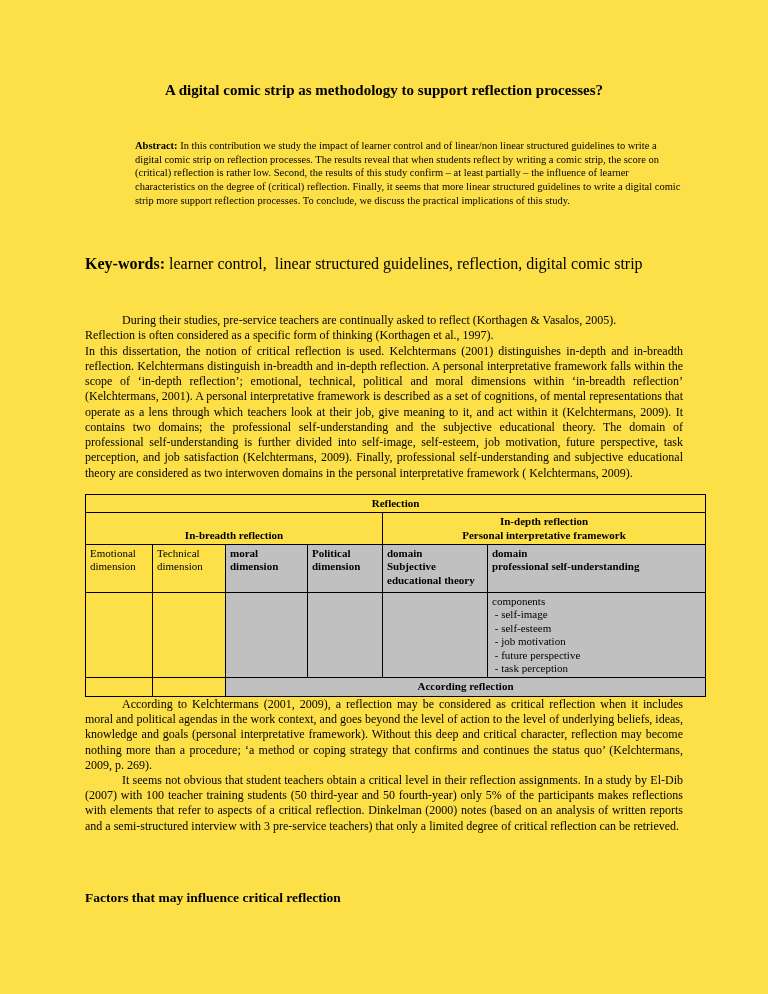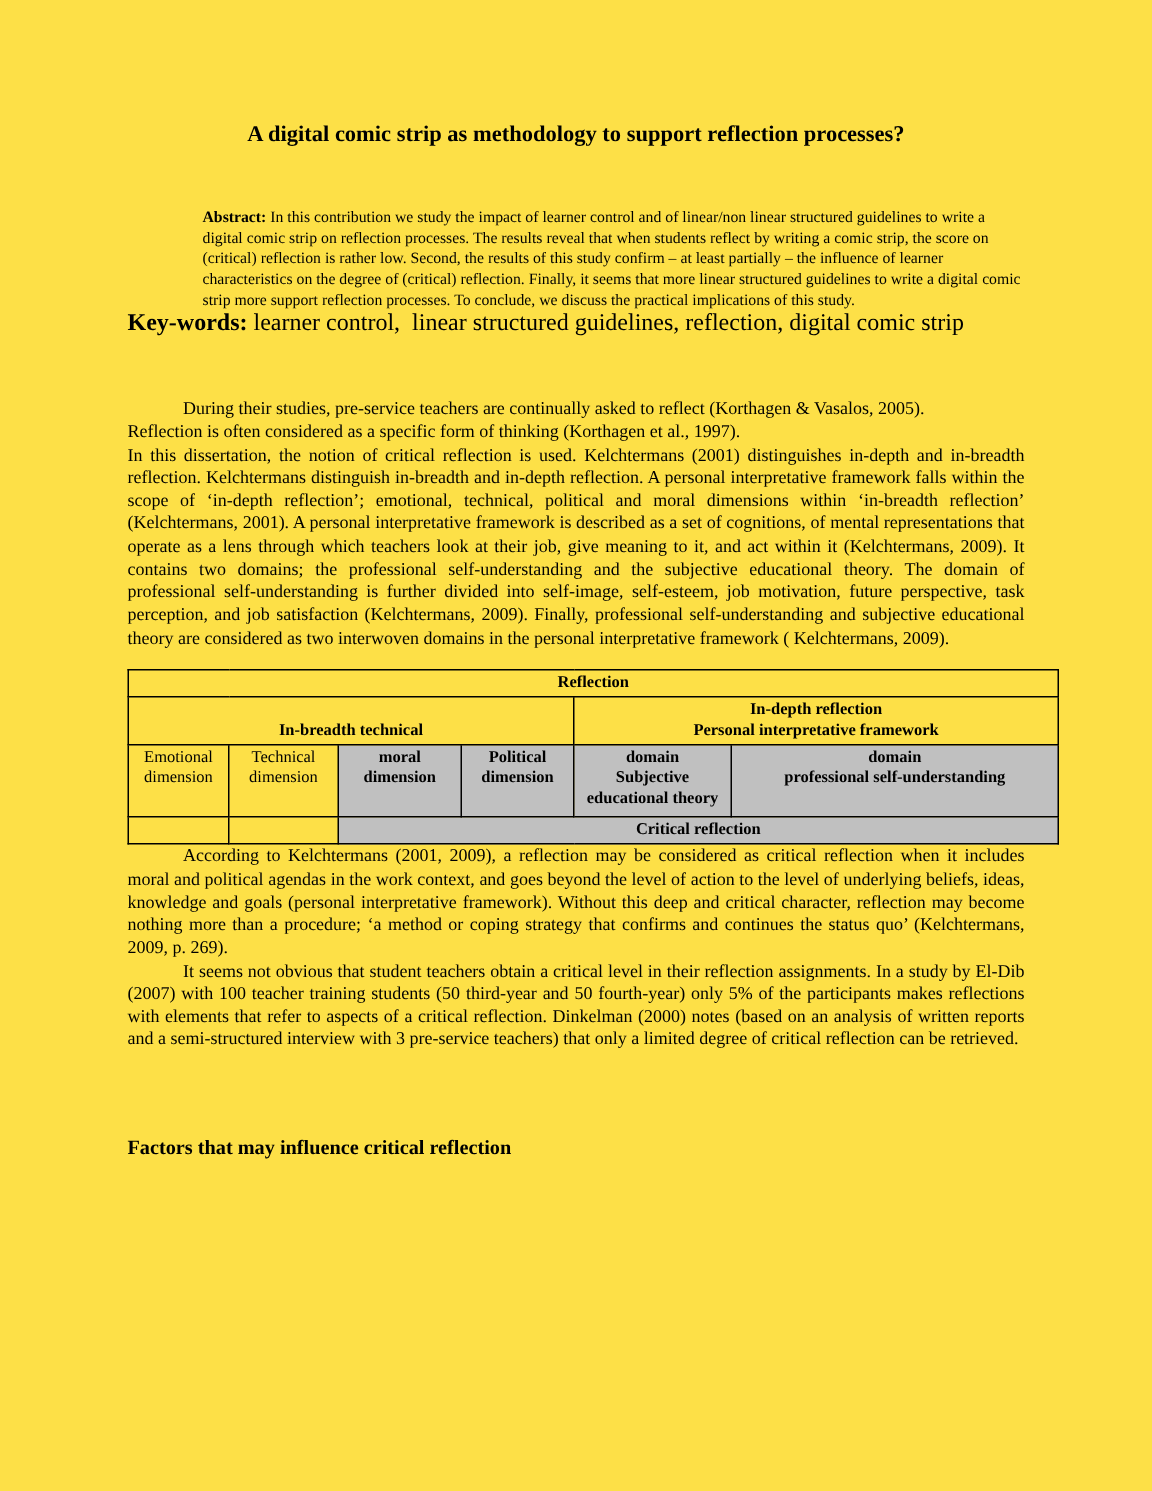--- a/index.html
+++ b/index.html
@@ -18,20 +18,21 @@
     background: #fde047;
   }
   .title {
     font-size: 15px;
     font-weight: bold;
     text-align: center;
     margin-bottom: 40px;
   }
   .abstract {
     margin-left: 50px;
+    margin-bottom: 48px;
     font-size: 10.5px;
     line-height: 1.3;
     text-align: left;
   }
   .bold { font-weight: bold; }
   .keywords {
     font-size: 16px;
     margin-bottom: 40px;
   }
   .section-heading {
@@ -63,21 +64,21 @@
   .c2 { width: 73px; }
   .c3 { width: 82px; }
   .c4 { width: 75px; }
   .c5 { width: 105px; }
   .c6 { width: 218px; }
   .th { font-weight: bold; }
   .center { text-align: center; }
   .vbottom { vertical-align: bottom !important; }
   .gray { background: #c0c0c0; }
   .pre { white-space: pre-line; }
-  tr.dims td { height: 48px; text-align: center; }
+  tr.dims td { height: 48px; }
   tr.comp td { height: 80px; }
   tr.crit td { height: 18px; }
 
   .caption {
     font-size: 11.5px;
     text-align: center;
     width: 620px;
     margin-bottom: 2px;
   }
   .factors { margin-top: 56px; margin-bottom: 0; }
@@ -111,43 +112,56 @@
         <col class="c3">
         <col class="c4">
         <col class="c5">
         <col class="c6">
     </colgroup>
     <tbody>
       <tr>
         <td colspan="6" class="th center">Reflection</td>
       </tr>
       <tr>
-        <td colspan="4" class="th center vbottom">In-breadth technical</td>
+        <td colspan="4" class="th center vbottom">In-breadth reflection</td>
         <td colspan="2" class="th center pre">In-depth reflection
 Personal interpretative framework</td>
       </tr>
       <tr class="dims">
         <td class="pre">Emotional
 dimension</td>
         <td class="pre">Technical
 dimension</td>
         <td class="th pre gray">moral
 dimension</td>
         <td class="th pre gray">Political
 dimension</td>
         <td class="th pre gray">domain
 Subjective
 educational theory</td>
         <td class="th pre gray">domain
 professional self-understanding</td>
       </tr>
+      <tr class="comp">
+        <td></td>
+        <td></td>
+        <td class="gray"></td>
+        <td class="gray"></td>
+        <td class="gray"></td>
+        <td class="gray pre">components
+&nbsp;- self-image
+&nbsp;- self-esteem
+&nbsp;- job motivation
+&nbsp;- future perspective
+&nbsp;- task perception</td>
+      </tr>
       <tr class="crit">
         <td></td>
         <td></td>
-        <td colspan="4" class="th center gray">Critical reflection</td>
+        <td colspan="4" class="th center gray">According reflection</td>
       </tr>
     </tbody>
   </table>
 
 
   <p class="body-p indent">According to Kelchtermans (2001, 2009), a reflection may be considered as critical reflection when it includes moral and political agendas in the work context, and goes beyond the level of action to the level of underlying beliefs, ideas, knowledge and goals (personal interpretative framework). Without this deep and critical character, reflection may become nothing more than a procedure; ‘a method or coping strategy that confirms and continues the status quo’ (Kelchtermans, 2009, p. 269).</p>
   <p class="body-p indent">It seems not obvious that student teachers obtain a critical level in their reflection assignments. In a study by El-Dib (2007) with 100 teacher training students (50 third-year and 50 fourth-year) only 5% of the participants makes reflections with elements that refer to aspects of a critical reflection. Dinkelman (2000) notes (based on an analysis of written reports and a semi-structured interview with 3 pre-service teachers) that only a limited degree of critical reflection can be retrieved.</p>
 
   <h2 class="section-heading factors">Factors that may influence critical reflection</h2>
 

